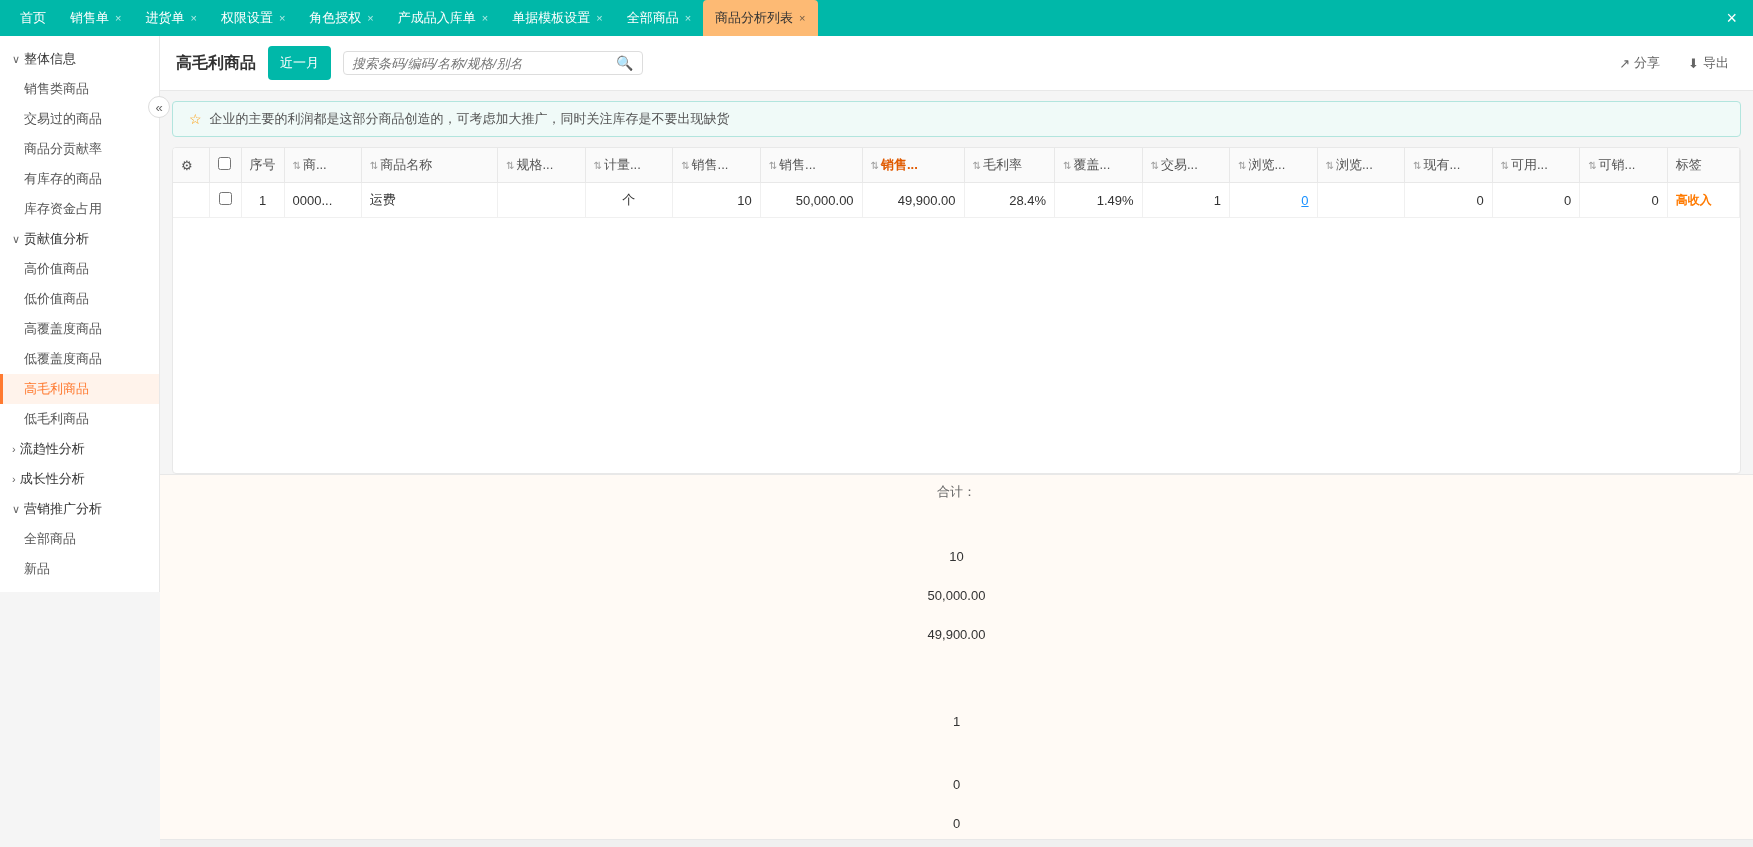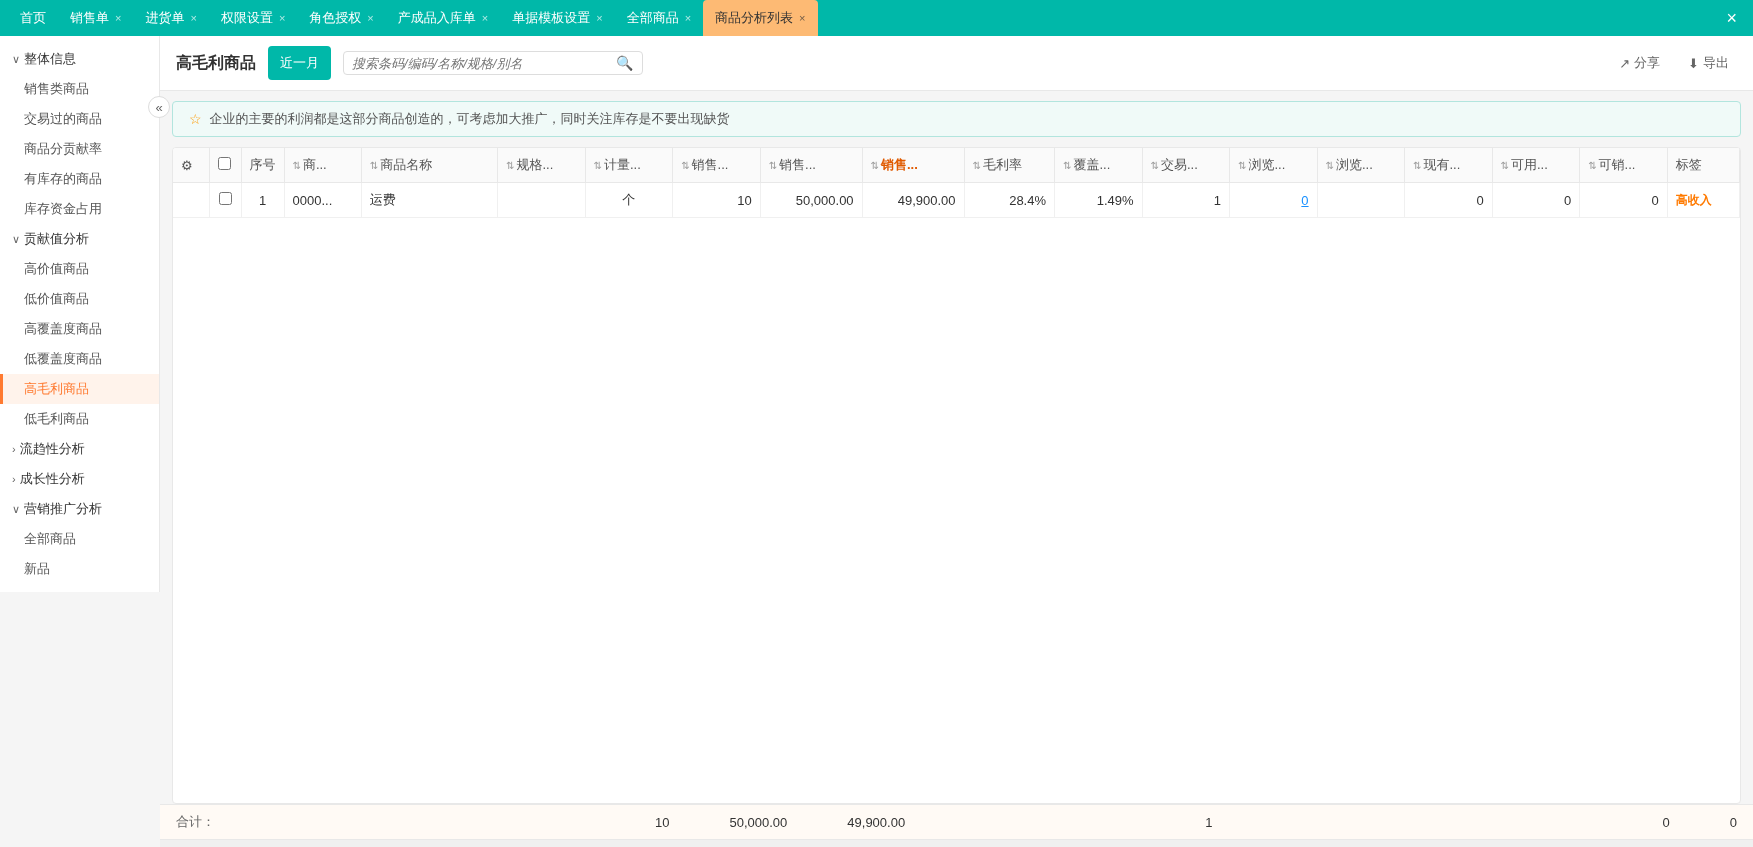--- a/index.html
+++ b/index.html
@@ -237,21 +237,22 @@
 
     
     .footer-bar {
       background: #fffaf5;
       border-top: 1px solid #e8e8e8;
       padding: 8px 16px;
       display: flex;
       align-items: center;
       font-size: 13px;
       color: #333;
-      gap: 60px;
+      gap: 24px;
+      flex-direction: column;
     }
     .footer-label { color: #666; }
     .footer-value { font-weight: 500; }
 
     
     .bottom-scrollbar {
       height: 8px;
       background: #f0f0f0;
       border-top: 1px solid #e8e8e8;
     }

